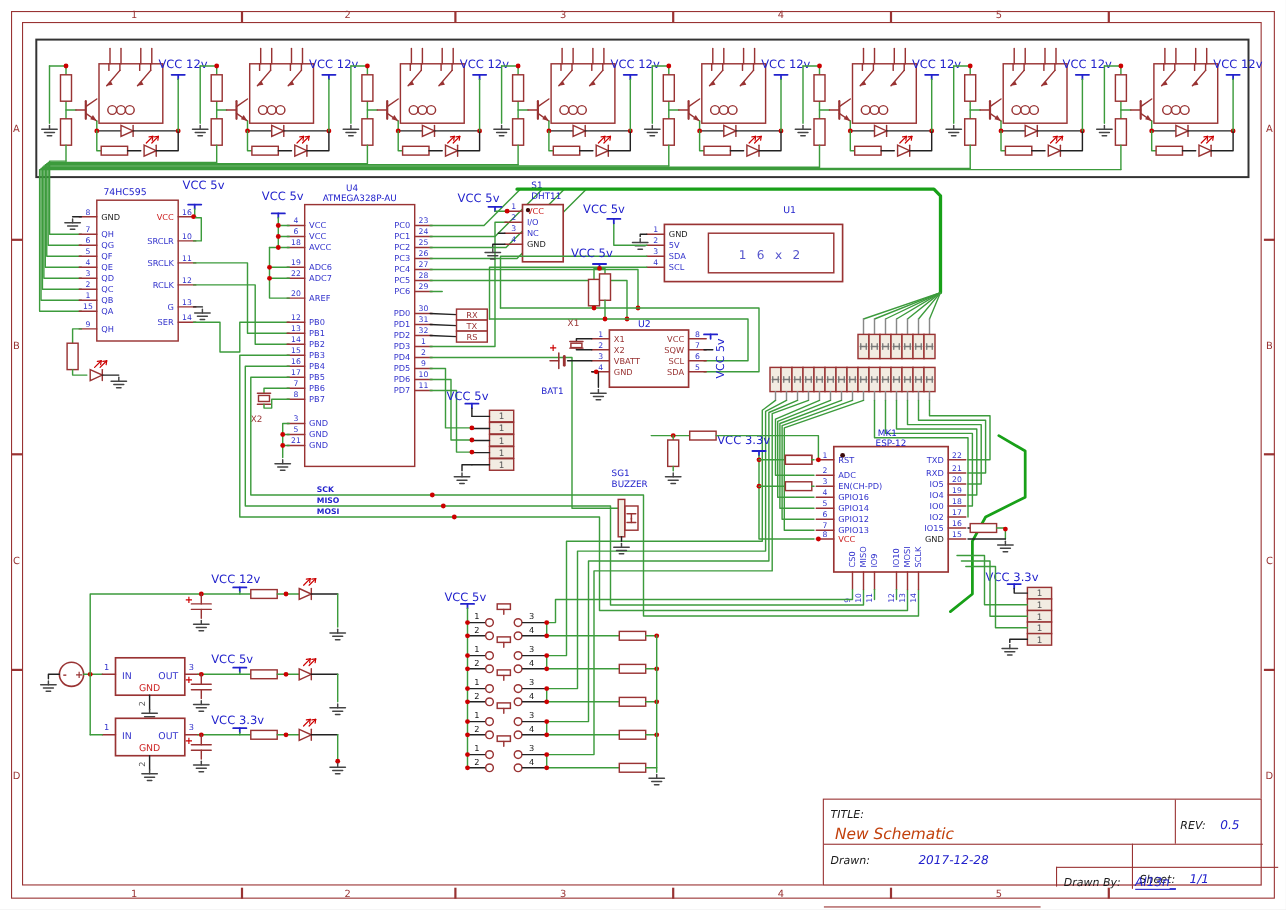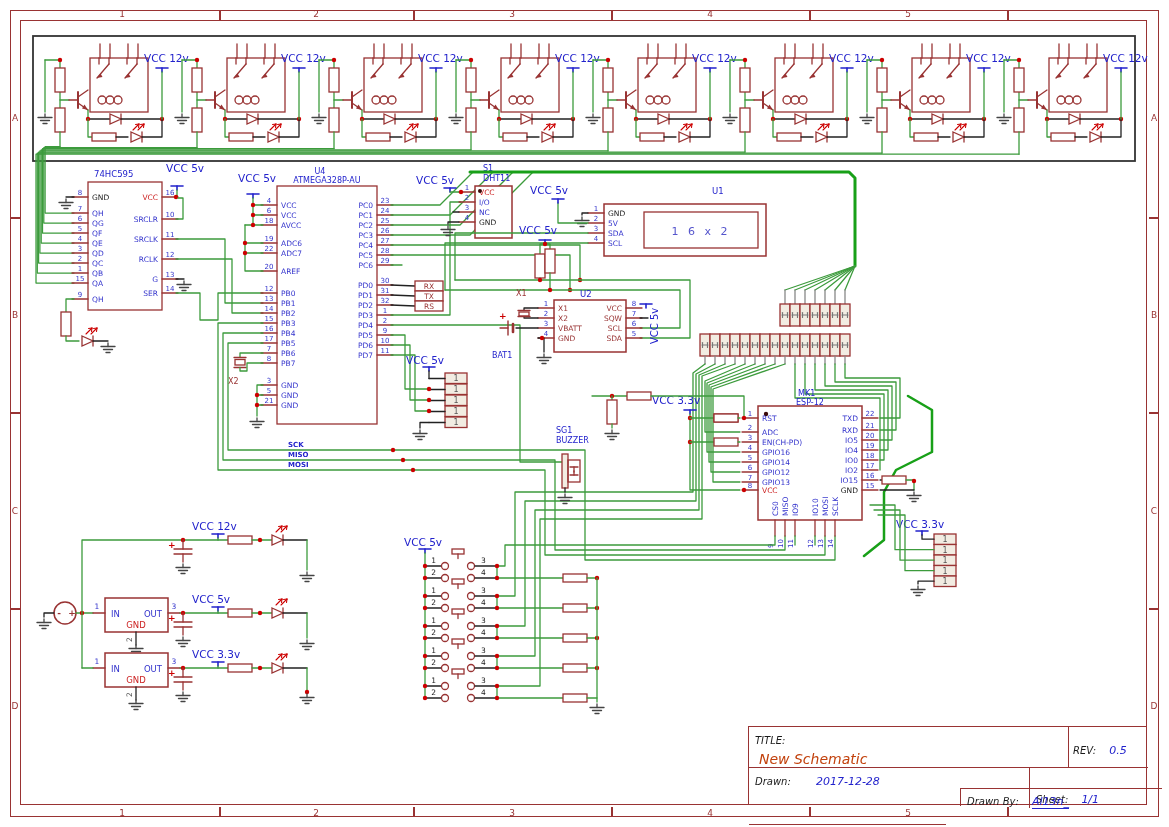--- a/index.html
+++ b/index.html
@@ -1570,21 +1570,21 @@
     <div class="cell tb-title">
       <span class="tl">TITLE:</span><br>
       <span class="tv tv-big">New Schematic</span>
     </div>
     <div class="cell tb-rev">
       <span class="tl">REV:</span>
       <span class="tv">0.5</span>
     </div>
     <div class="cell tb-date">
       <span class="tl">Drawn:</span>
-      <span class="tv" style="margin-left:20px;">2017-12-28</span>
+      <span class="tv" style="margin-left:39px;">2017-12-28</span>
     </div>
     <div class="cell tb-sheet">
       <span class="tl">Sheet:</span>
       <span class="tv">1/1</span>
     </div>
     <div class="cell tb-tool">
       <span class="tl">EasyEDA V4.11.9</span>
     </div>
     <div class="cell tb-drawn">
       <span class="tl">Drawn By:</span>

